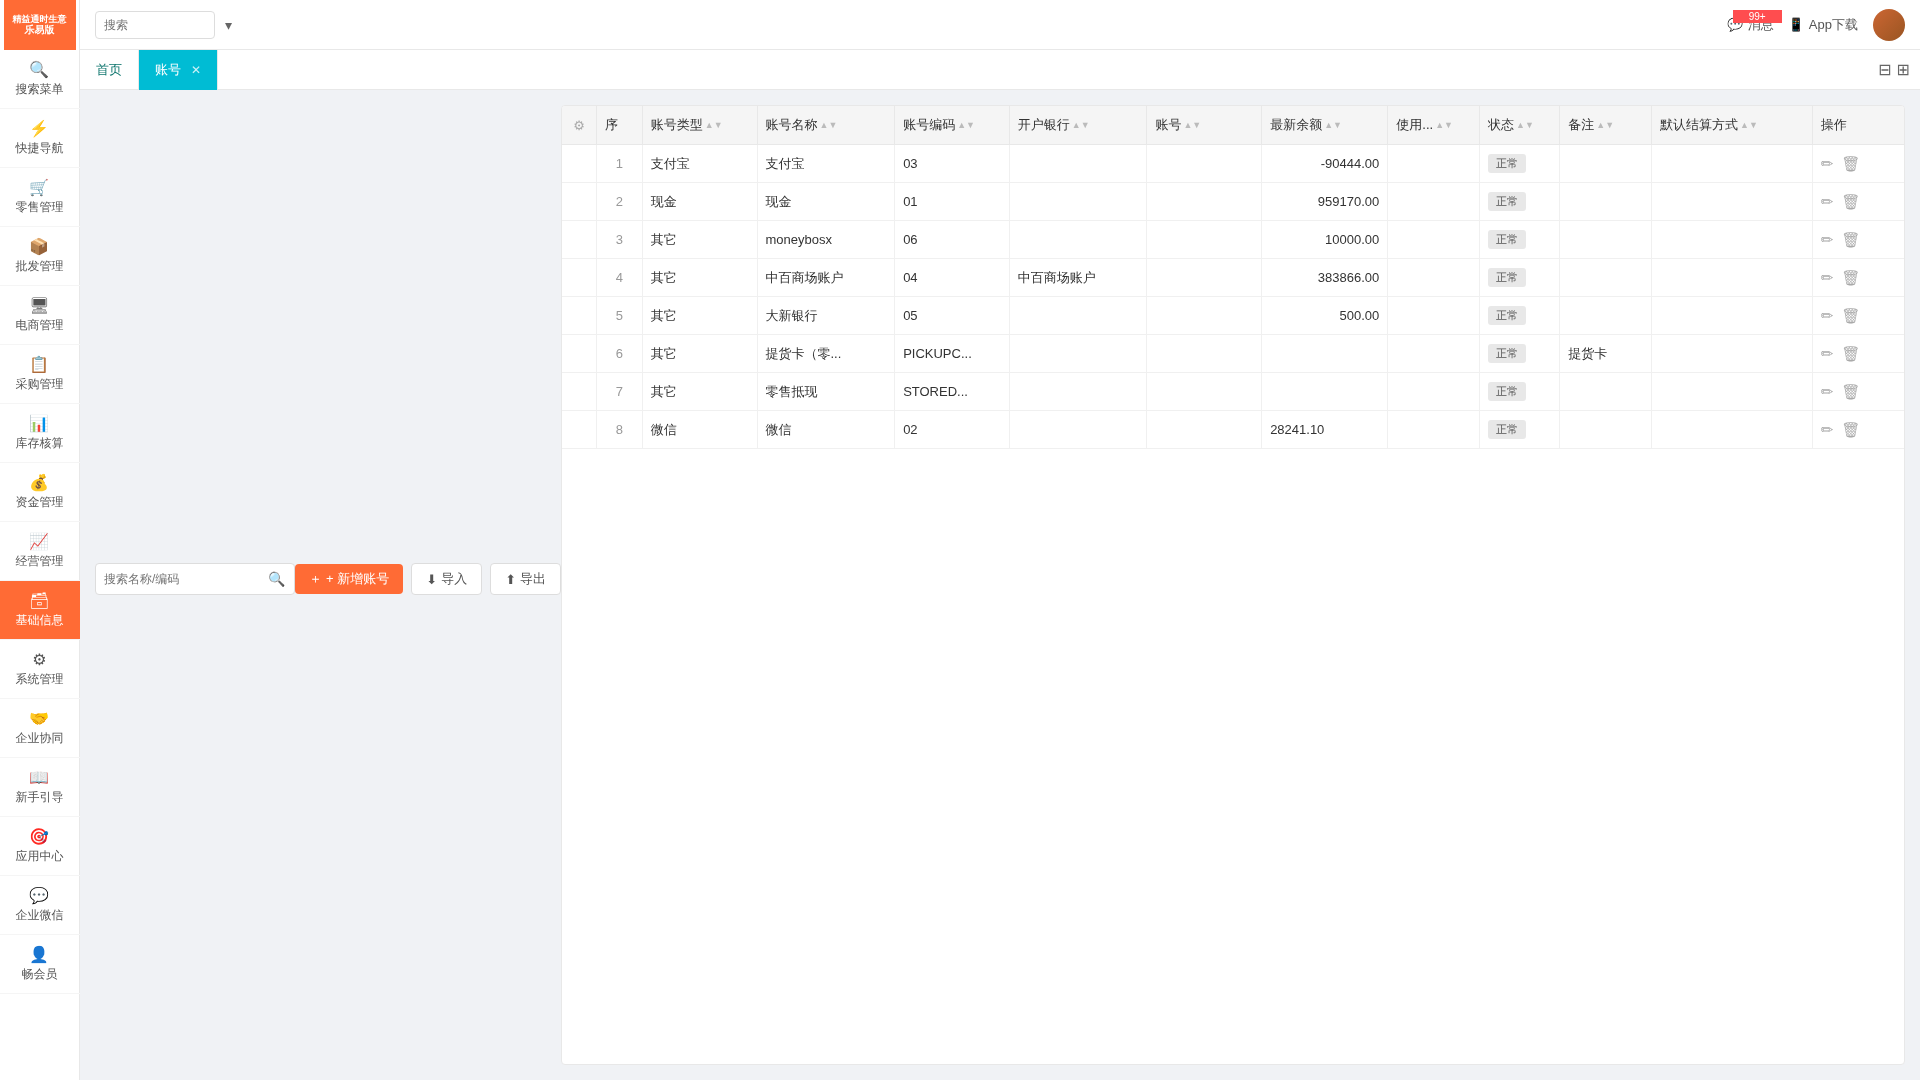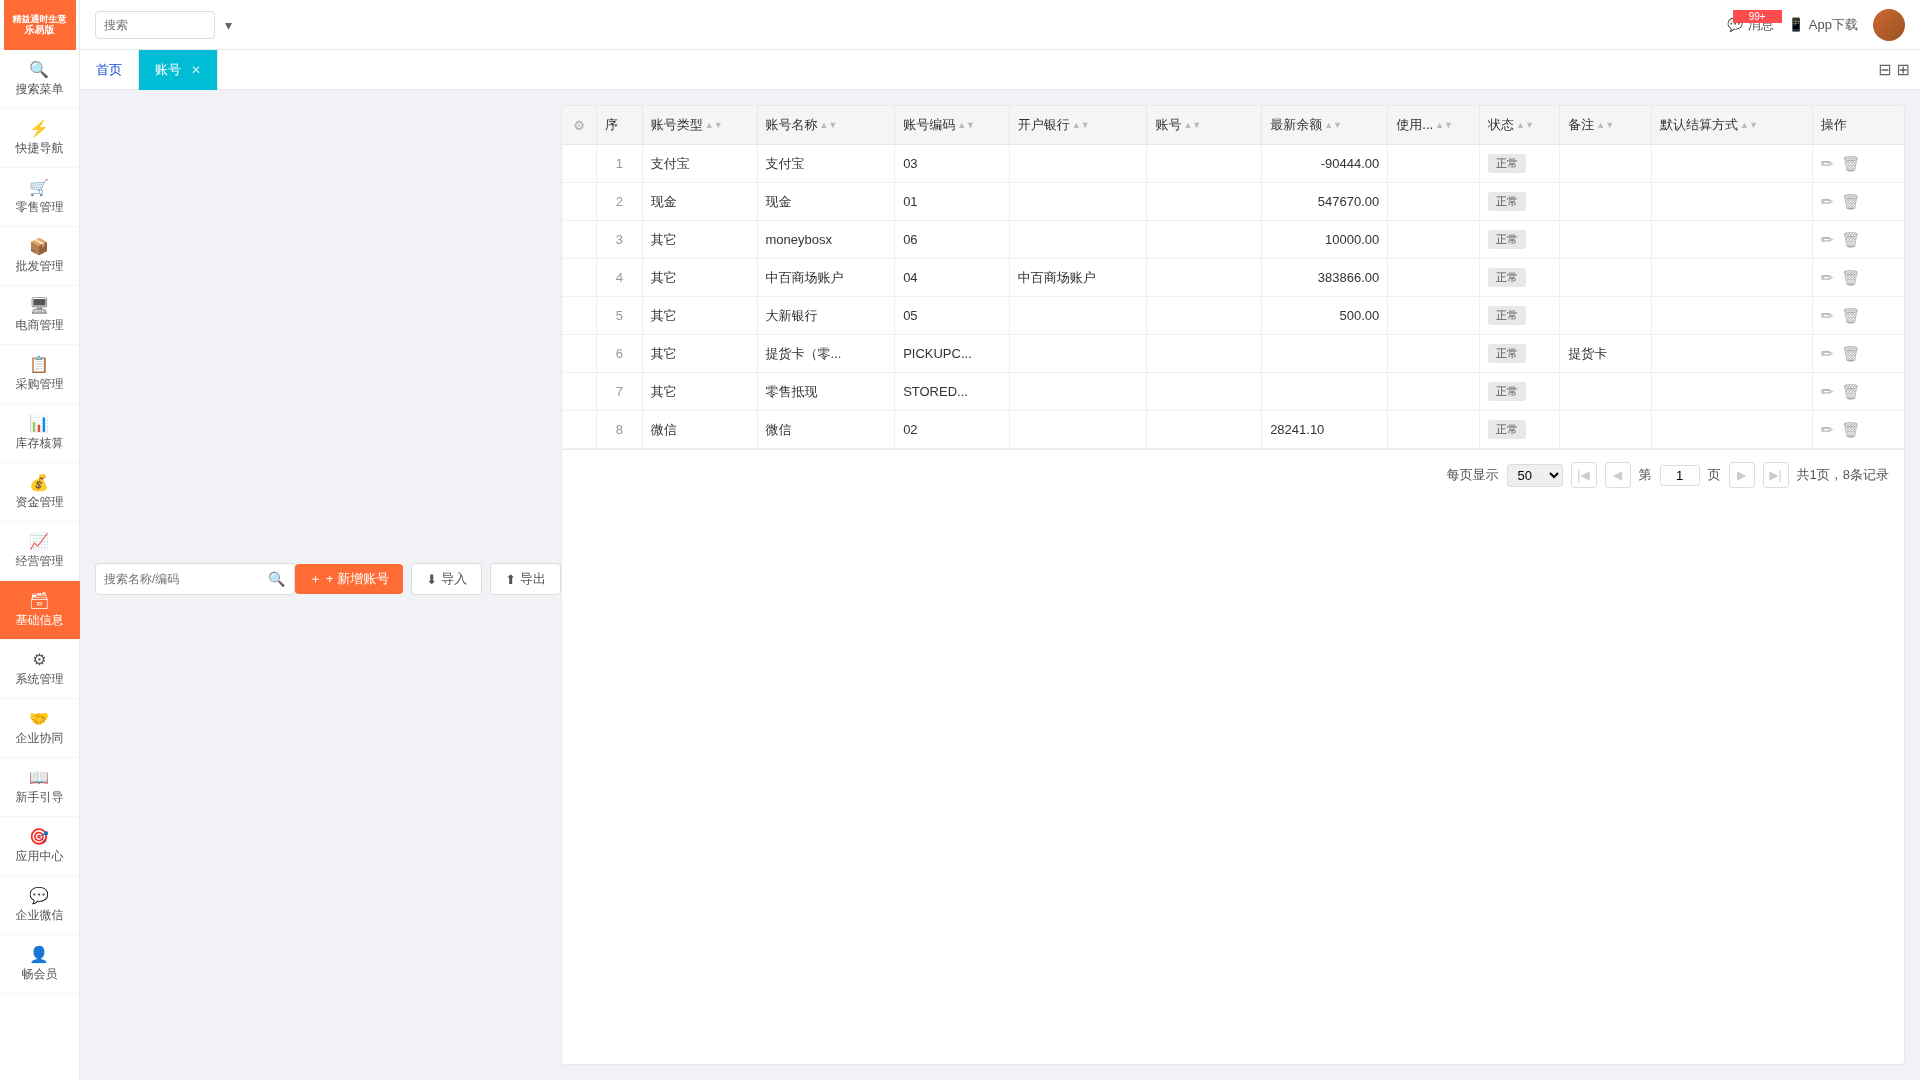--- a/index.html
+++ b/index.html
@@ -136,21 +136,21 @@
       flex-shrink: 0;
     }
     .tab {
       height: 40px;
       padding: 0 16px;
       display: flex;
       align-items: center;
       gap: 6px;
       cursor: pointer;
       font-size: 13px;
-      color: #1d4ed8;
+      color: #0f766e;
       border-right: 1px solid #e8e8e8;
     }
     .tab.active {
       background: #00bcd4;
       color: #fff;
     }
     .tab-close {
       font-size: 12px;
       color: #aaa;
       cursor: pointer;
@@ -587,21 +587,21 @@
     </td>
   </tr>
             <tr>
     <td class="gear-col"></td>
     <td class="row-num">2</td>
     <td>现金</td>
     <td>现金</td>
     <td>01</td>
     <td></td>
     <td></td>
-    <td style="text-align:right;">547670.00</td>
+    <td style="text-align:right;">959170.00</td>
     <td></td>
     <td>
       <span class="status-badge status-normal">正常</span>
     </td>
     <td></td>
     <td></td>
     <td>
       <div class="action-btns">
         <button class="action-btn" title="编辑">✏</button>
         <button class="action-btn" title="删除">🗑</button>
@@ -736,32 +736,16 @@
     <td>
       <div class="action-btns">
         <button class="action-btn" title="编辑">✏</button>
         <button class="action-btn" title="删除">🗑</button>
       </div>
     </td>
   </tr>
           </tbody>
       </table>
 
-      <div class="pagination">
-        <span>每页显示</span>
-        <select class="page-size-select">
-          <option>50</option>
-          <option>20</option>
-          <option>100</option>
-        </select>
-        <button class="page-btn" disabled="">|◀</button>
-        <button class="page-btn" disabled="">◀</button>
-        <span>第</span>
-        <input class="page-input" value="1" style="">
-        <span>页</span>
-        <button class="page-btn" disabled="">▶</button>
-        <button class="page-btn" disabled="">▶|</button>
-        <span>共1页，8条记录</span>
-      </div>
     </div>
 
   </div>
 </div>
 
 </body></html>

